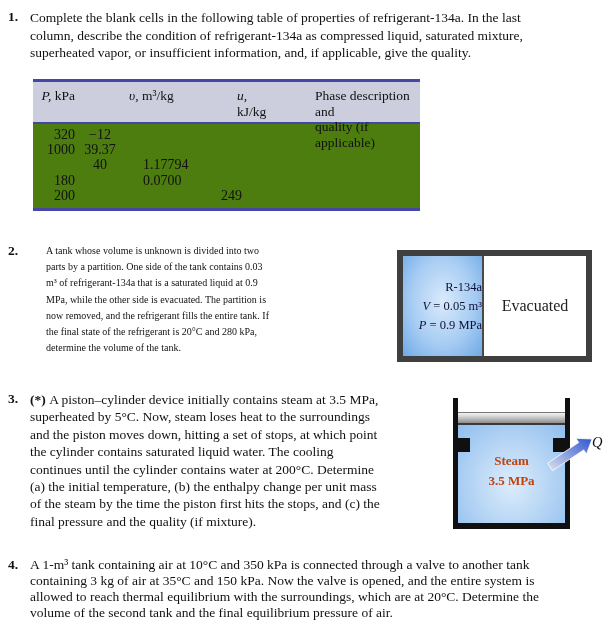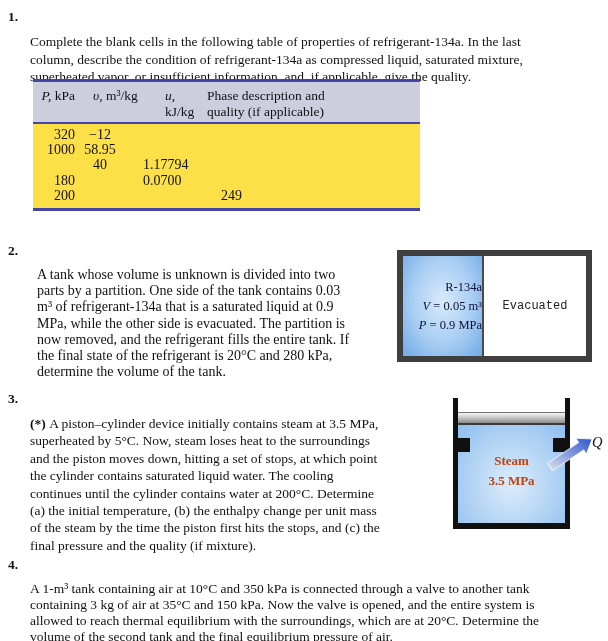--- a/index.html
+++ b/index.html
@@ -2,35 +2,35 @@
 <html><head>
 <meta charset="utf-8">
 <style>
   html,body{margin:0;padding:0;background:#fff;}
   #page{
     position:relative;width:608px;height:641px;background:#ffffff;
     font-family:"Liberation Serif","DejaVu Serif",serif;color:#111;
     overflow:hidden;
   }
   .pnum{position:absolute;font-weight:bold;font-size:13.5px;}
-  .ptext{position:absolute;white-space:pre-line;font-size:13.5px;margin-top:24px;}
+  .ptext{position:absolute;white-space:pre-line;font-size:13.5px;}
   .bold{font-weight:bold;}
 
   
   #prop-table{
     position:absolute;left:33px;top:79px;width:387px;box-sizing:border-box;
     border-top:3px solid #4646a6;border-bottom:3px solid #4646a6;
     font-size:13.5px;
   }
   .thead{
     display:flex;background:#cdcedd;border-bottom:2px solid #4646a6;
     height:42px;box-sizing:border-box;padding:6px 8px 0 8px;
-    line-height:15.5px;white-space:pre-line;
-  }
-  .tbody{background:#fde047;padding:3px 8px 5px 8px;font-size:14px;line-height:15.2px;}
+    line-height:15.5px;white-space:pre-line;gap:36px;
+  }
+  .tbody{background:#4d7c0f;padding:3px 8px 5px 8px;font-size:14px;line-height:15.2px;}
   .trow{display:flex;}
   .cell{box-sizing:border-box;}
   .col-p{width:34px;text-align:right;}
   .col-t{width:50px;text-align:center;}
   .col-v{width:76px;padding-left:18px;}
   .col-u{width:56px;padding-left:20px;}
   .col-phase{flex:1;}
   .thead .col-t{text-align:left;padding-left:24px;}
   .thead .col-u{padding-left:14px;}
   .sym{font-style:italic;}
@@ -41,21 +41,21 @@
     box-sizing:border-box;border:6px solid #3f3f3f;background:#fff;display:flex;
   }
   #tank-left{
     width:81px;box-sizing:border-box;border-right:2px solid #4a4a4a;
     background:radial-gradient(ellipse at 50% 45%, #d9eafb 0%, #a8cdf3 55%, #6fa9e6 100%);
     display:flex;flex-direction:column;justify-content:center;align-items:flex-end;
     font-size:12.5px;line-height:19px;color:#101035;text-align:center;
   }
   #tank-right{
     flex:1;display:flex;align-items:center;justify-content:center;
-    font-size:12px;color:#222;font-family:Liberation Mono, monospace;
+    font-size:16px;color:#222;
   }
 
   
   #cyl{position:absolute;left:440px;top:385px;width:168px;height:160px;}
   .wall{position:absolute;background:#101010;}
   #wall-left{left:13px;top:13px;width:5px;height:131px;}
   #wall-right{left:125px;top:13px;width:5px;height:131px;}
   #cyl-bottom{left:13px;top:138px;width:117px;height:6px;}
   #piston{
     position:absolute;left:18px;top:27px;width:107px;height:13px;
@@ -98,21 +98,21 @@
     <div class="tbody">
       <div class="trow">
         <div class="cell col-p">320</div>
         <div class="cell col-t">−12</div>
         <div class="cell col-v"></div>
         <div class="cell col-u"></div>
         <div class="cell col-phase"></div>
       </div>
       <div class="trow">
         <div class="cell col-p">1000</div>
-        <div class="cell col-t">58.95</div>
+        <div class="cell col-t">39.37</div>
         <div class="cell col-v"></div>
         <div class="cell col-u"></div>
         <div class="cell col-phase"></div>
       </div>
       <div class="trow">
         <div class="cell col-p"></div>
         <div class="cell col-t">40</div>
         <div class="cell col-v">1.17794</div>
         <div class="cell col-u"></div>
         <div class="cell col-phase"></div>
@@ -128,21 +128,21 @@
         <div class="cell col-p">200</div>
         <div class="cell col-t"></div>
         <div class="cell col-v"></div>
         <div class="cell col-u">249</div>
         <div class="cell col-phase"></div>
       </div>
     </div>
   </div>
 
   <div class="pnum" style="left:8px;top:243px;">2.</div>
-  <div class="ptext" style="left:37px;top:243px;width:380px;font-size:14px;line-height:16.2px;">A tank whose volume is unknown is divided into two
+  <div class="ptext" style="left:46px;top:243px;width:380px;font-size:10px;line-height:16.2px;">A tank whose volume is unknown is divided into two
 parts by a partition. One side of the tank contains 0.03
 m³ of refrigerant-134a that is a saturated liquid at 0.9
 MPa, while the other side is evacuated. The partition is
 now removed, and the refrigerant fills the entire tank. If
 the final state of the refrigerant is 20°C and 280 kPa,
 determine the volume of the tank.</div>
 
   <div id="tank">
     <div id="tank-left">
       <div>R-134a</div>

